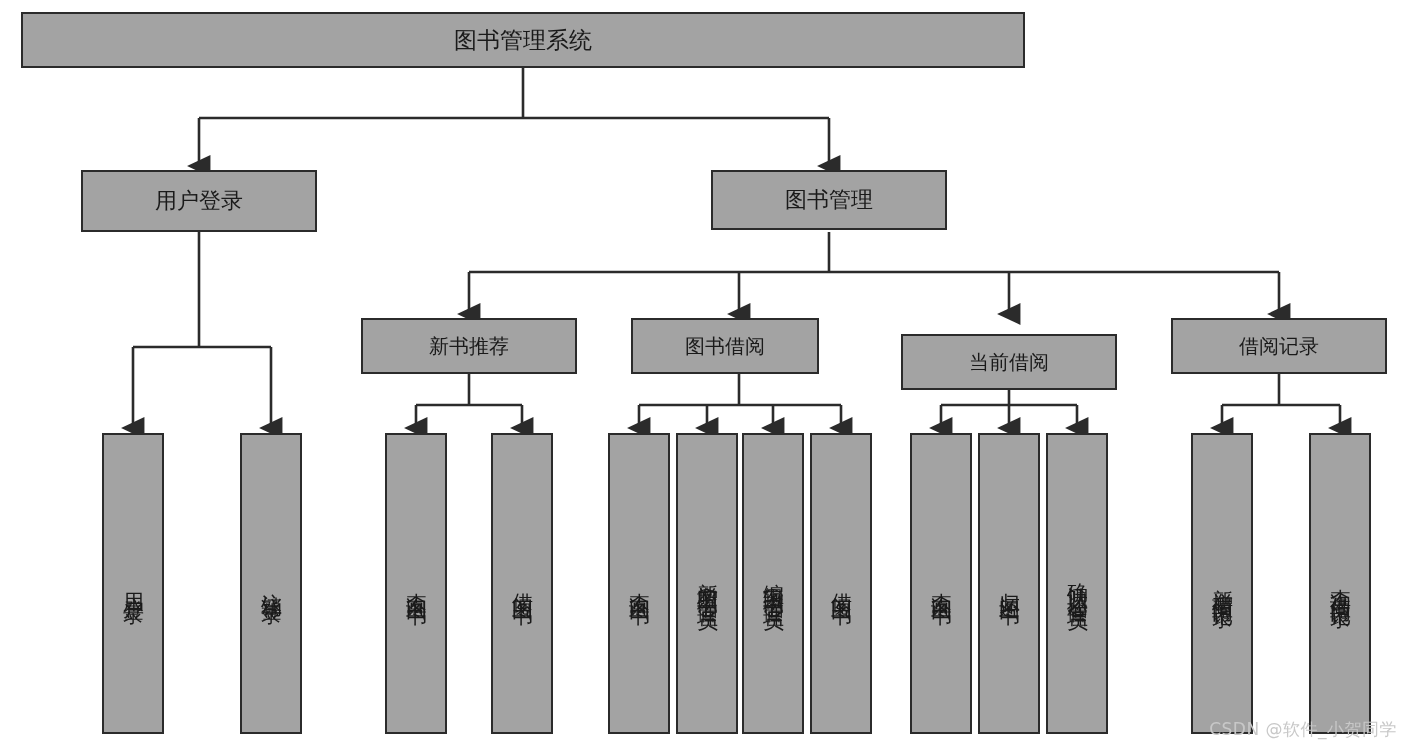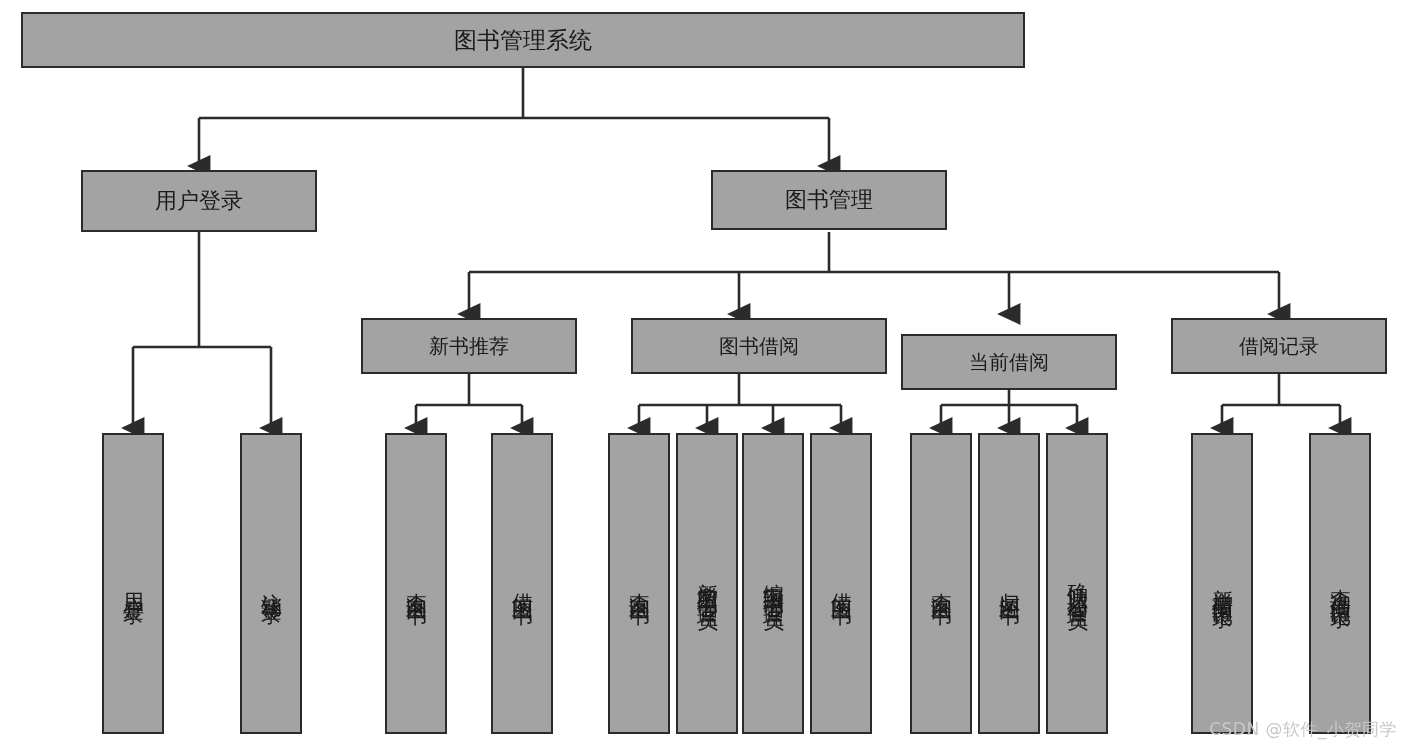--- a/index.html
+++ b/index.html
@@ -144,21 +144,21 @@
   </div>
 
   <div class="node lvl2" style="left:711px; top:170px; width:236px; height:60px;">
     <span class="htext">图书管理</span>
   </div>
 
   <div class="node lvl3" style="left:361px; top:318px; width:216px; height:56px;">
     <span class="htext">新书推荐</span>
   </div>
 
-  <div class="node lvl3" style="left:631px; top:318px; width:256px; height:56px;">
+  <div class="node lvl3" style="left:631px; top:318px; width:188px; height:56px;">
     <span class="htext">图书借阅</span>
   </div>
 
   <div class="node lvl3" style="left:901px; top:318px; width:216px; height:56px;margin-top:16px;">
     <span class="htext">当前借阅</span>
   </div>
 
   <div class="node lvl3" style="left:1171px; top:318px; width:216px; height:56px;">
     <span class="htext">借阅记录</span>
   </div>

